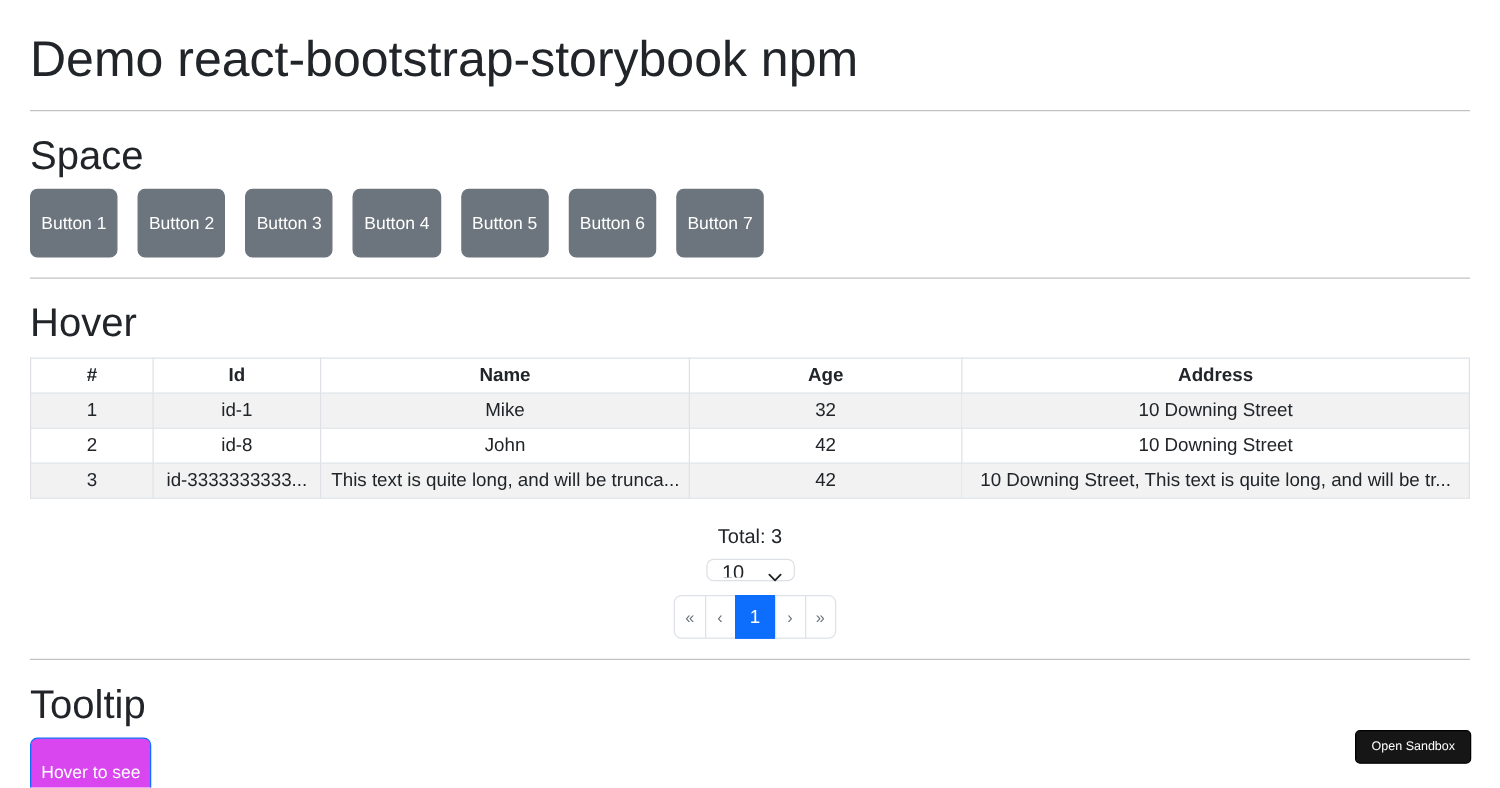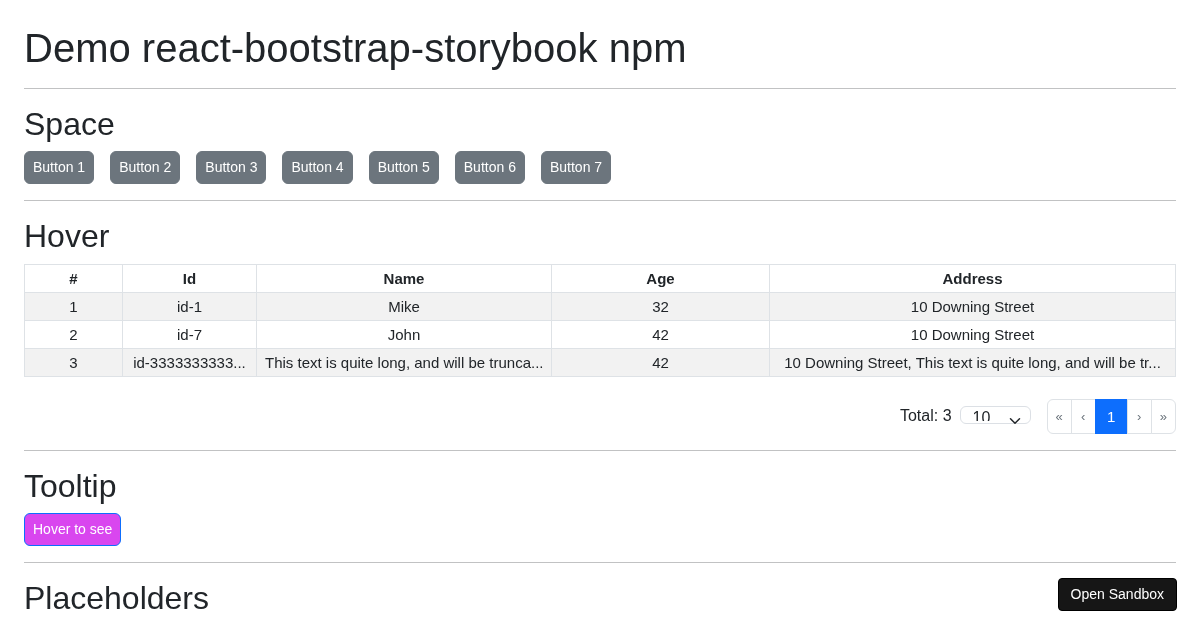--- a/index.html
+++ b/index.html
@@ -30,21 +30,21 @@
     border-top: 1px solid rgba(33,37,41,.28);
     margin: 16px 0;
   }
 
   
   .btn {
     display: inline-block;
     font-family: inherit;
     font-size: 14px;
     line-height: 1.5;
-    padding: 5px 8px;
+    padding: 16px 8px;
     border-radius: 6px;
     border: 1px solid transparent;
     cursor: pointer;
     white-space: nowrap;
   }
   .btn-secondary { background: #6c757d; border-color: #6c757d; color: #fff; }
   .btn-primary   { background: #d946ef; border-color: #0d6efd; color: #fff; }
   .btn-row { display: flex; gap: 16px; }
 
   
@@ -65,20 +65,21 @@
   table.data-table .col-num { text-align: center; }
   table.data-table tbody tr:nth-child(odd) { background: #f2f2f2; }
 
   
   .pagination-row {
     margin-top: 22px;
     display: flex;
     justify-content: flex-end;
     align-items: center;
     gap: 8px;
+    flex-direction: column;
   }
   .total-label { font-size: 16px; }
   .page-size-wrap { position: relative; }
   select.page-size {
     appearance: none;
     -webkit-appearance: none;
     font-family: inherit;
     font-size: 16px;
     width: 71px;
     height: 18px;
@@ -128,21 +129,21 @@
   
   .open-sandbox {
     position: fixed;
     right: 23px;
     bottom: 19px;
     background: #161616;
     color: #fff;
     border: 1px solid #000;
     border-radius: 4px;
     font-family: inherit;
-    font-size: 14px;
+    font-size: 10px;
     line-height: 1.5;
     padding: 5px 12px;
     cursor: pointer;
   }
 </style>
 </head>
 <body>
 
 <div class="container">
 
@@ -187,21 +188,21 @@
       <tbody>
         <tr>
           <td class="col-num">1</td>
           <td>id-1</td>
           <td>Mike</td>
           <td>32</td>
           <td>10 Downing Street</td>
         </tr>
         <tr>
           <td class="col-num">2</td>
-          <td>id-7</td>
+          <td>id-8</td>
           <td>John</td>
           <td>42</td>
           <td>10 Downing Street</td>
         </tr>
         <tr>
           <td class="col-num">3</td>
           <td>id-3333333333...</td>
           <td>This text is quite long, and will be trunca...</td>
           <td>42</td>
           <td>10 Downing Street, This text is quite long, and will be tr...</td>

